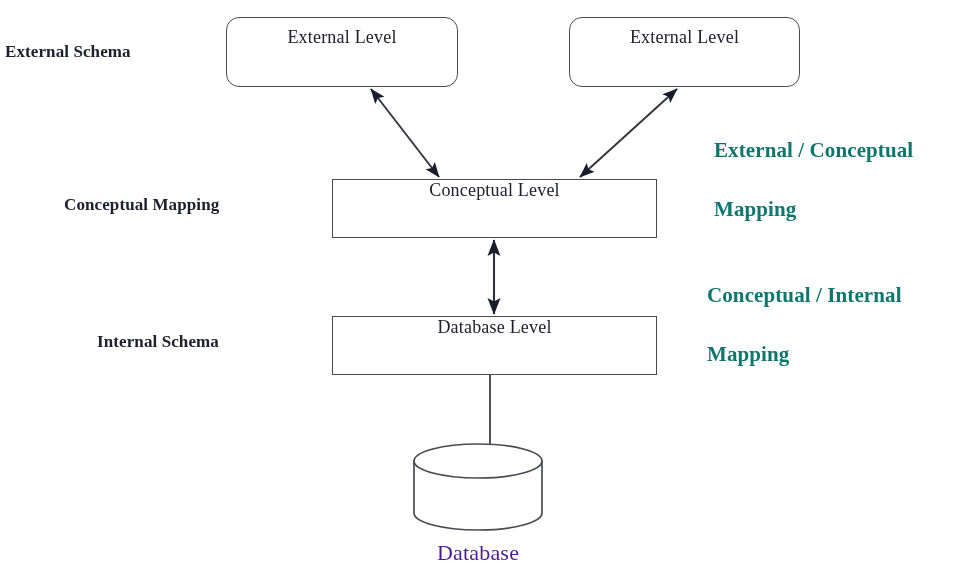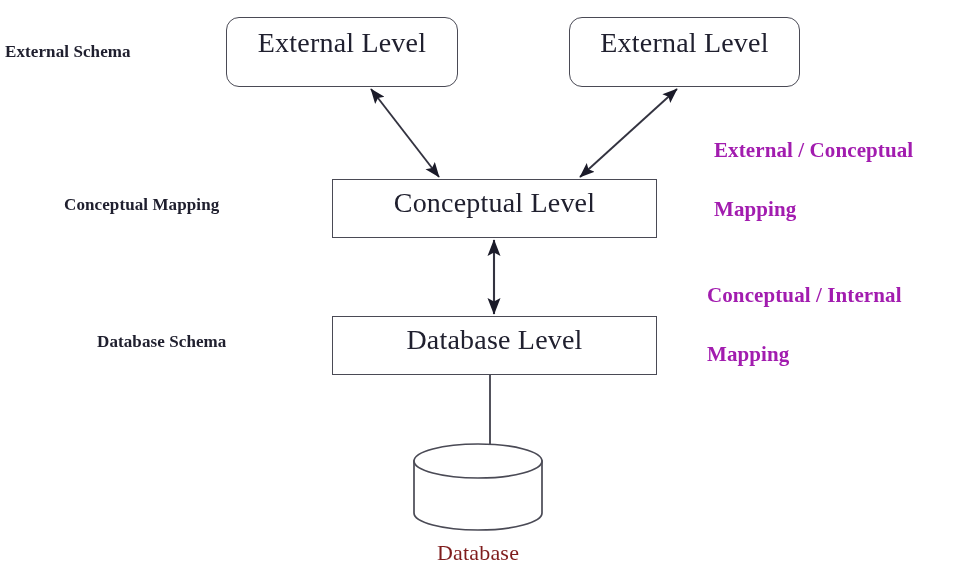--- a/index.html
+++ b/index.html
@@ -28,82 +28,81 @@
     color: #20202f;
     white-space: pre-line;
     letter-spacing: 0.1px;
   }
   .mapping-label {
     position: absolute;
     font-family: "Liberation Serif", "DejaVu Serif", serif;
     font-weight: bold;
     font-size: 21px;
     line-height: 1.42;
-    color: #a21caf;
+    color: #0f766e;
     white-space: pre-line;
     letter-spacing: 0.1px;
   }
 
   
   .node-box {
     position: absolute;
     box-sizing: border-box;
     border: 1.6px solid #4a4a55;
     background: #ffffff;
     display: block;
   }
   .node-box.rounded {
     border-radius: 13px;
   }
   .node-box .node-text {
     display: block;
     width: 100%;
     text-align: center;
     font-family: "Liberation Serif", "DejaVu Serif", serif;
-    font-size: 28px;
+    font-size: 18px;
     font-weight: normal;
     color: #20202f;
     letter-spacing: 0.2px;
   }
   .node-box.rounded .node-text {
     margin-top: 9px;
   }
   .node-box.rect .node-text {
-    margin-top: 7px;
   }
 
   
   #vector-layer {
     position: absolute;
     left: 0;
     top: 0;
     width: 975px;
     height: 576px;
     pointer-events: none;
   }
 
   .db-caption {
     position: absolute;
     font-family: "Liberation Serif", "DejaVu Serif", serif;
     font-size: 22px;
-    color: #7f1d1d;
+    color: #4c1d95;
     text-align: center;
     letter-spacing: 0.2px;
   }
 </style>
 </head>
 <body>
 
 <div id="canvas">
 
   <div class="side-label" style="left:5px; top:40px; width:215px;">External Schema</div>
 
   <div class="side-label" style="left:64px; top:193px; width:245px;">Conceptual Mapping</div>
 
-  <div class="side-label" style="left:97px; top:330px; width:215px;">Database Schema</div>
+  <div class="side-label" style="left:97px; top:330px; width:215px;">Internal Schema</div>
 
   <div class="mapping-label" style="left:714px; top:106px; width:262px;">
     <span>External / Conceptual</span><br>
     <span>Mapping</span>
   </div>
 
   <div class="mapping-label" style="left:707px; top:251px; width:262px;">
     <span>Conceptual / Internal</span><br>
     <span>Mapping</span>
   </div>

